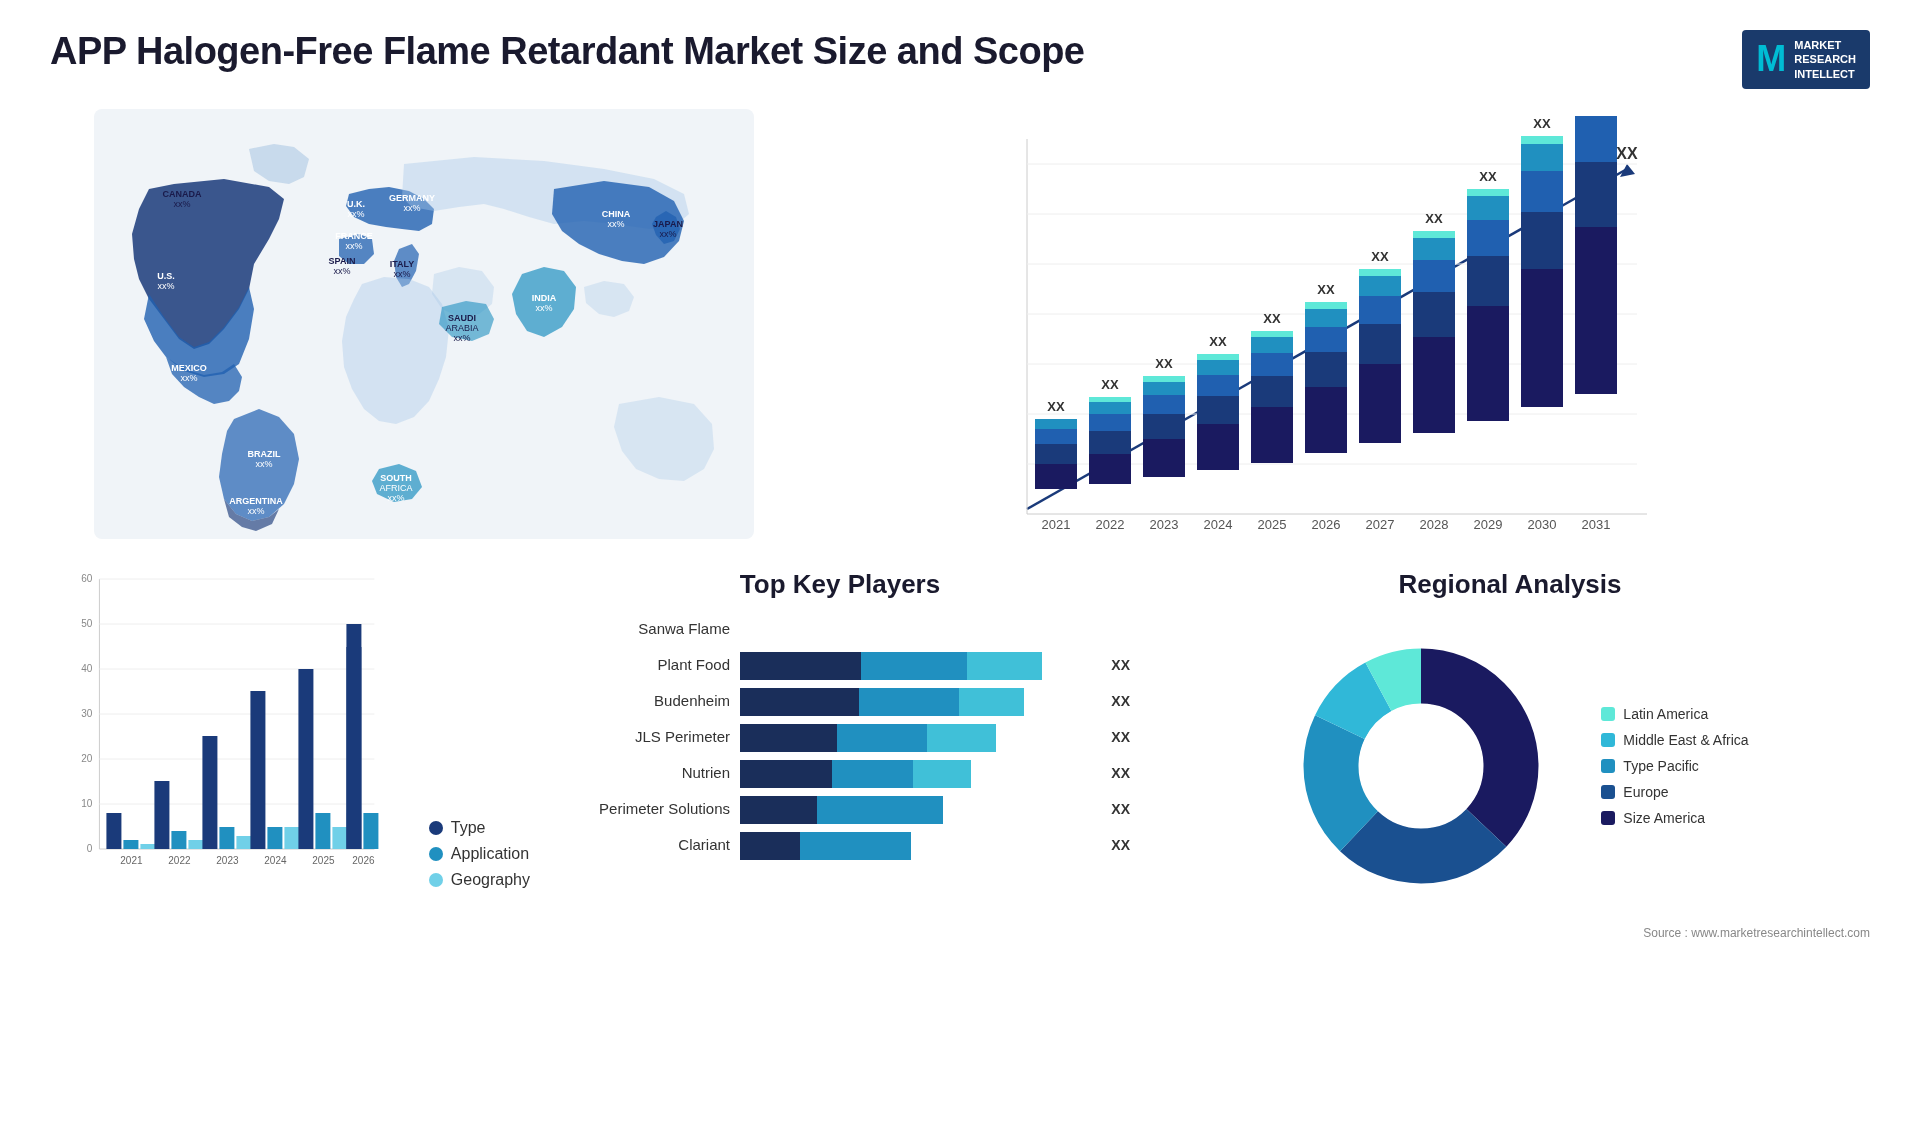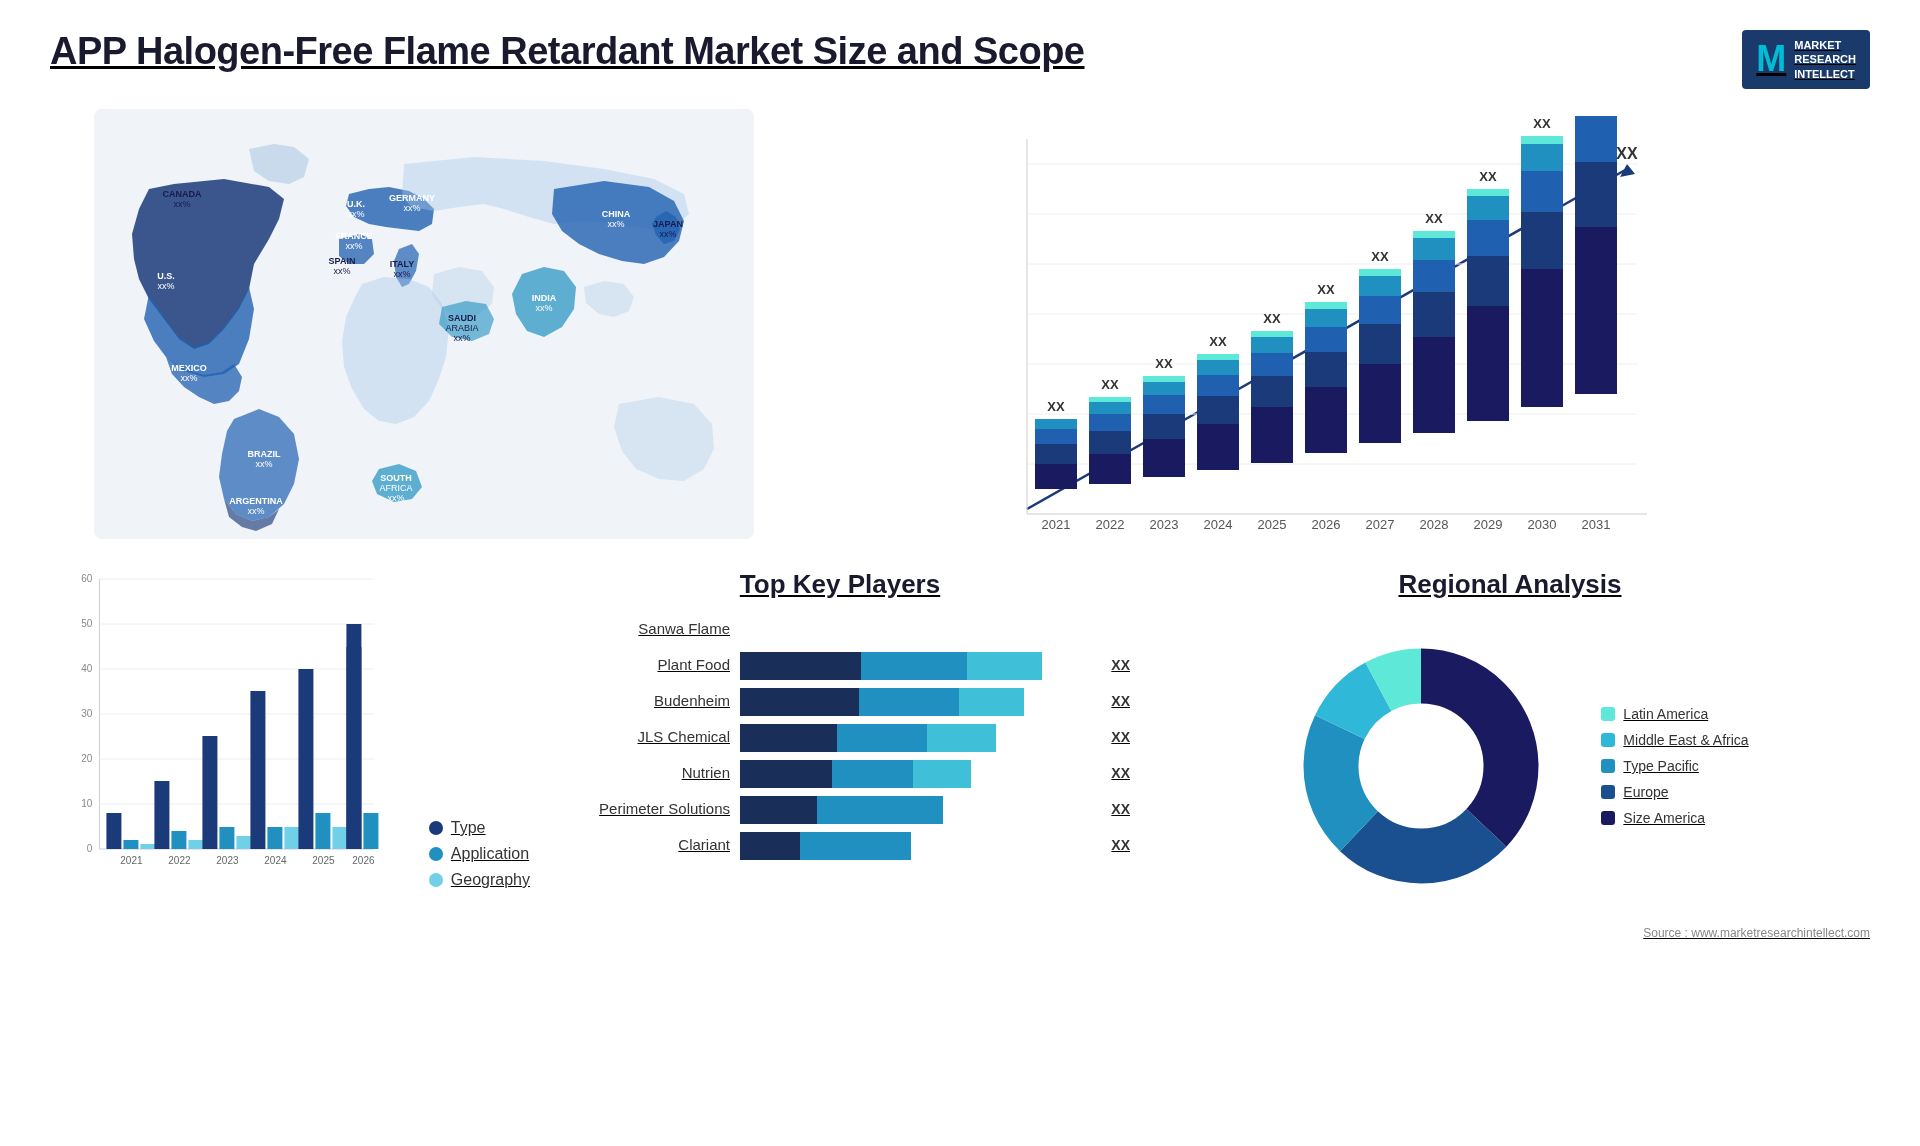--- a/index.html
+++ b/index.html
@@ -8,21 +8,20 @@
       background: #fff;
       width: 1920px;
       min-height: 1146px;
       overflow: hidden;
     }
     .page {
       width: 1920px;
       min-height: 1146px;
       padding: 30px 50px 20px 50px;
       background: #fff;
-      text-decoration: underline;
     }
     
     .header {
       display: flex;
       justify-content: space-between;
       align-items: flex-start;
       margin-bottom: 20px;
     }
     .page-title {
       font-size: 38px;
@@ -510,21 +509,21 @@
           <div style="display:flex; height:28px; width:80%;">
             <div style="width:42%; background:#1a2e5a; height:100%;"></div>
             <div style="width:35%; background:#2090c0; height:100%;"></div>
             <div style="width:23%; background:#40c0d8; height:100%;"></div>
           </div>
         </div>
         <span class="player-xx">XX</span>
       </div>
 
       <div class="player-row">
-        <div class="player-name">JLS Chemical</div>
+        <div class="player-name">JLS Perimeter</div>
         <div class="player-bar-track">
           <div style="display:flex; height:28px; width:72%;">
             <div style="width:38%; background:#1a2e5a; height:100%;"></div>
             <div style="width:35%; background:#2090c0; height:100%;"></div>
             <div style="width:27%; background:#40c0d8; height:100%;"></div>
           </div>
         </div>
         <span class="player-xx">XX</span>
       </div>
 

